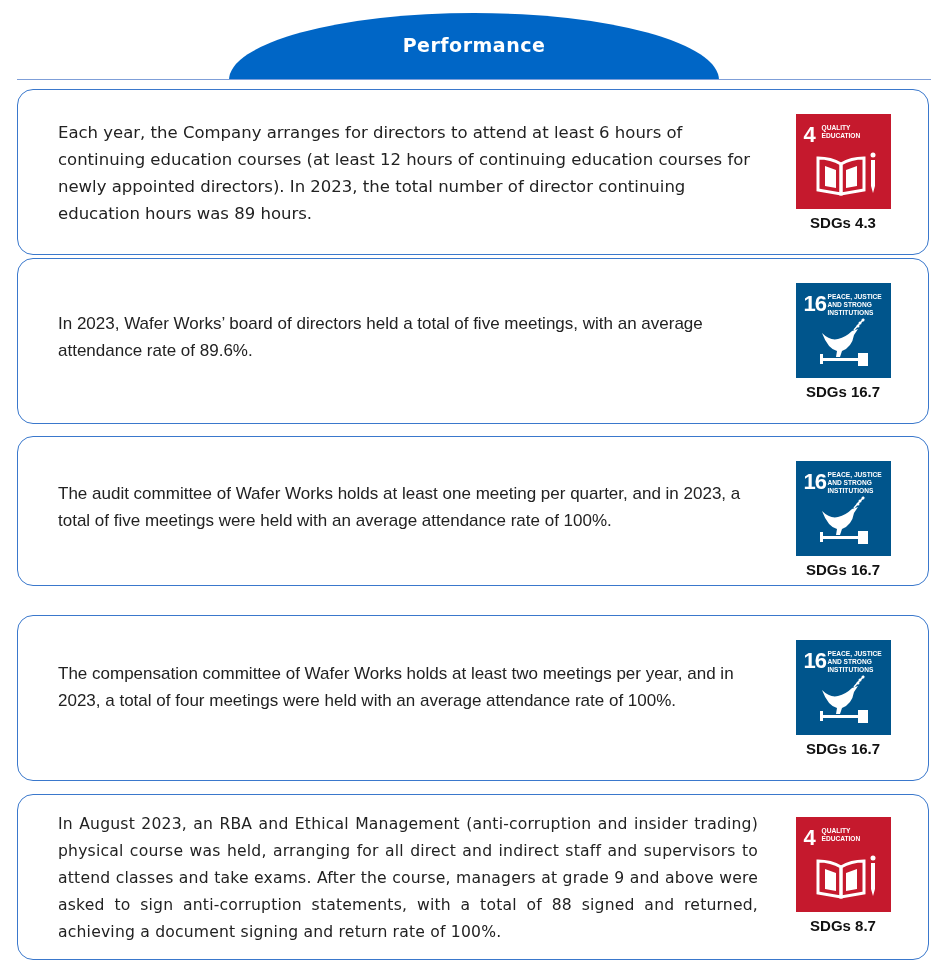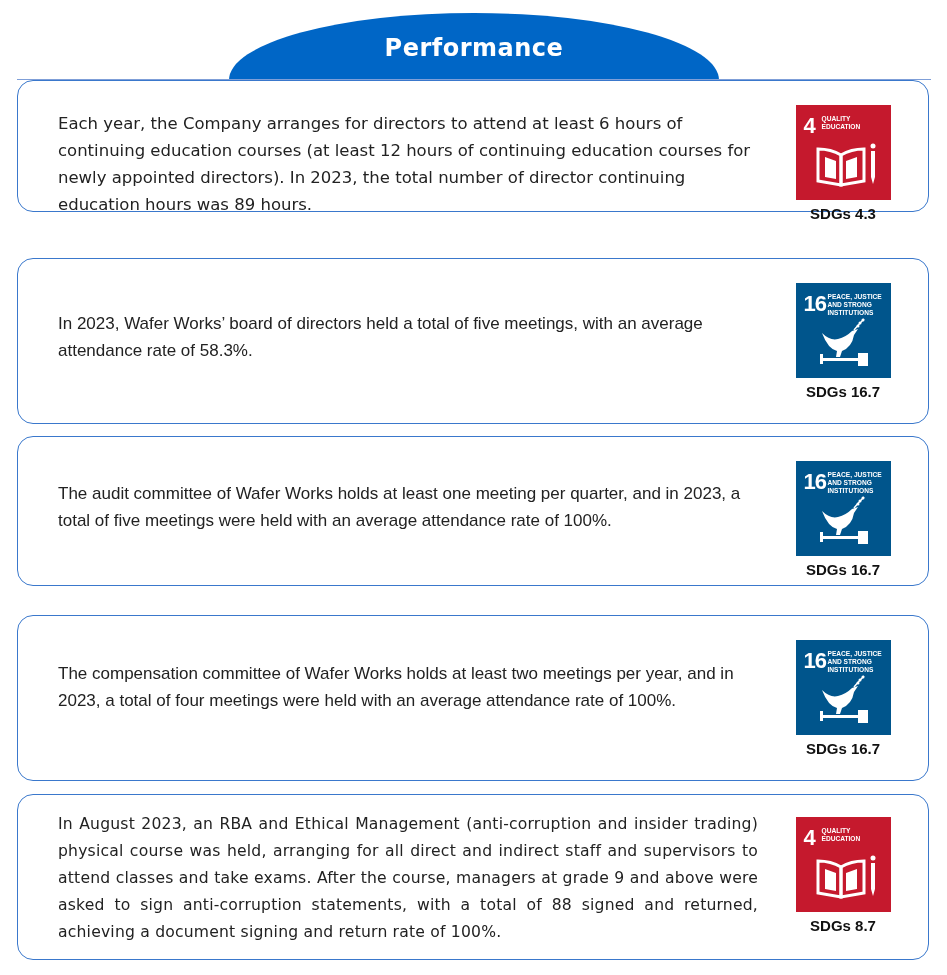--- a/index.html
+++ b/index.html
@@ -4,21 +4,21 @@
 <style>
   html, body { margin: 0; padding: 0; background: #ffffff; }
   body { width: 947px; height: 975px; position: relative; overflow: hidden; font-family: "Liberation Sans", sans-serif; }
   .header-dome {
     position: absolute; left: 229px; top: 13px; width: 490px; height: 67px;
     background: #0066c6;
     border-radius: 50% 50% 0 0 / 100% 100% 0 0;
   }
   .header-title {
     position: absolute; left: 229px; top: 34px; width: 490px; text-align: center;
-    color: #ffffff; font-weight: bold; font-size: 24px; letter-spacing: 0.5px;
+    color: #ffffff; font-weight: bold; font-size: 19px; letter-spacing: 0.5px;
     font-family: "DejaVu Sans", sans-serif;
   }
   .header-line {
     position: absolute; left: 17px; top: 79px; width: 914px; height: 1px; background: #7f9fd8;
   }
   .card {
     position: absolute; left: 17px; width: 912px;
     border: 1.5px solid #3a78cc; border-radius: 16px; background: #ffffff;
     box-sizing: border-box;
   }
@@ -42,21 +42,21 @@
     margin-top: 5px; font-weight: bold; font-size: 15px; color: #111; font-family: Liberation Sans, sans-serif;
   }
 </style>
 </head>
 <body>
 
 <div class="header-dome"></div>
 <div class="header-title">Performance</div>
 <div class="header-line"></div>
 
-<div class="card" style="top:80px; height:132px;">
+<div class="card" style="top:89px; height:166px;">
   <div class="card-text" style="top:29px;">Each year, the Company arranges for directors to attend at least 6 hours of continuing education courses (at least 12 hours of continuing education courses for newly appointed directors). In 2023, the total number of director continuing education hours was 89 hours.</div>
   <div class="sdg" style="top:24px;">
     <div class="sdg-tile" style="background:#c5192d;">
       <span class="sdg-num">4</span>
       <span class="sdg-label" style="left:26px;">
         <span>QUALITY</span><br><span>EDUCATION</span>
       </span>
       <svg class="sdg-icon" width="95" height="95" viewBox="0 0 95 95">
         <path d="M22 44 L22 76 L45 80 L45 50 Q35 44 22 44 Z" fill="none" stroke="#fff" stroke-width="3"></path>
         <path d="M68 44 L68 76 L45 80 L45 50 Q55 44 68 44 Z" fill="none" stroke="#fff" stroke-width="3"></path>
@@ -65,21 +65,21 @@
         <circle cx="77" cy="41" r="2.5" fill="#fff"></circle>
         <rect x="75" y="46" width="4" height="26" fill="#fff"></rect>
         <path d="M75 72 L79 72 L77 79 Z" fill="#fff"></path>
       </svg>
     </div>
     <div class="sdg-caption">SDGs 4.3</div>
   </div>
 </div>
 
 <div class="card" style="top:258px; height:166px;">
-  <div class="card-text condensed" style="top:51px;">In 2023, Wafer Works’ board of directors held a total of five meetings, with an average attendance rate of 58.3%.</div>
+  <div class="card-text condensed" style="top:51px;">In 2023, Wafer Works’ board of directors held a total of five meetings, with an average attendance rate of 89.6%.</div>
   <div class="sdg" style="top:24px;">
     <div class="sdg-tile" style="background:#00558c;">
       <span class="sdg-num">16</span>
       <span class="sdg-label" style="left:32px;">
         <span>PEACE, JUSTICE</span><br><span>AND STRONG</span><br><span>INSTITUTIONS</span>
       </span>
       <svg class="sdg-icon" width="95" height="95" viewBox="0 0 95 95">
         <path d="M26 50 Q34 58 42 56 Q50 54 56 48 L62 46 L58 52 Q56 64 46 68 L44 74 L40 74 L41 68 Q32 66 26 50 Z" fill="#fff"></path>
         <path d="M58 47 Q64 40 68 36" stroke="#fff" stroke-width="1.5" fill="none"></path>
         <circle cx="64" cy="40" r="1.5" fill="#fff"></circle>

